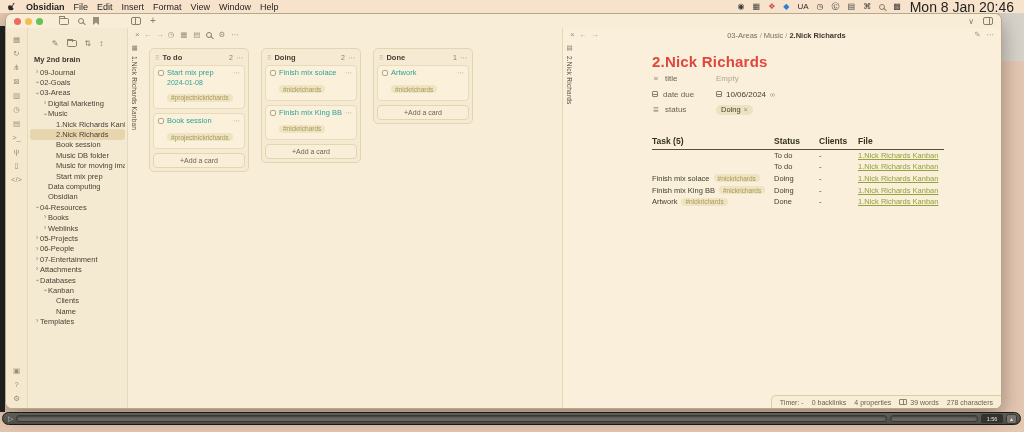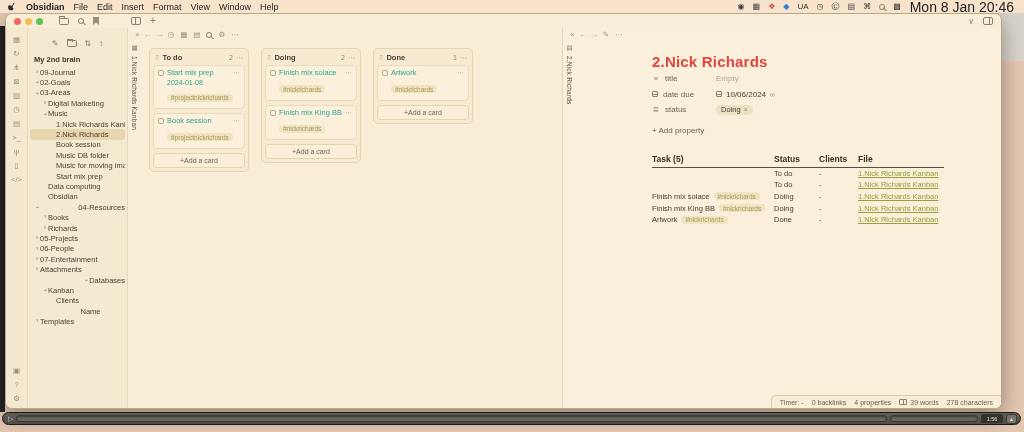--- a/index.html
+++ b/index.html
@@ -250,60 +250,60 @@
           </div>
           <div class="tree-row" style="padding-left: 26px;">
             <span class="tree-label">Start mix prep</span>
           </div>
           <div class="tree-row" style="padding-left: 18px;">
             <span class="tree-label">Data computing</span>
           </div>
           <div class="tree-row" style="padding-left: 18px;">
             <span class="tree-label">Obsidian</span>
           </div>
-          <div class="tree-row" style="padding-left: 4px; justify-content: space-between;">
+          <div class="tree-row" style="padding-left: 4px;">
             <span class="chev open">›</span>
             <span class="tree-label">04-Resources</span>
           </div>
           <div class="tree-row" style="padding-left: 12px;">
             <span class="chev">›</span>
             <span class="tree-label">Books</span>
           </div>
           <div class="tree-row" style="padding-left: 12px;">
             <span class="chev">›</span>
-            <span class="tree-label">Richards</span>
+            <span class="tree-label">Weblinks</span>
           </div>
           <div class="tree-row" style="padding-left: 4px;">
             <span class="chev">›</span>
             <span class="tree-label">05-Projects</span>
           </div>
           <div class="tree-row" style="padding-left: 4px;">
             <span class="chev">›</span>
             <span class="tree-label">06-People</span>
           </div>
           <div class="tree-row" style="padding-left: 4px;">
             <span class="chev">›</span>
             <span class="tree-label">07-Entertainment</span>
           </div>
           <div class="tree-row" style="padding-left: 4px;">
             <span class="chev">›</span>
             <span class="tree-label">Attachments</span>
           </div>
-          <div class="tree-row" style="padding-left: 4px; justify-content: flex-end;">
+          <div class="tree-row" style="padding-left: 4px;">
             <span class="chev open">›</span>
             <span class="tree-label">Databases</span>
           </div>
           <div class="tree-row" style="padding-left: 12px;">
             <span class="chev open">›</span>
             <span class="tree-label">Kanban</span>
           </div>
           <div class="tree-row" style="padding-left: 26px;">
             <span class="tree-label">Clients</span>
           </div>
-          <div class="tree-row" style="padding-left: 26px; justify-content: center;">
+          <div class="tree-row" style="padding-left: 26px;">
             <span class="tree-label">Name</span>
           </div>
           <div class="tree-row" style="padding-left: 4px;">
             <span class="chev">›</span>
             <span class="tree-label">Templates</span>
           </div>
         </div>
     </div>
 
     <div class="pane kanban-pane">
@@ -380,20 +380,21 @@
             </div>
           </div>
       </div>
     </div>
 
     <div class="pane note-pane">
       <div class="pane-header">
         <span class="ph-close">×</span>
         <span class="ph-arrow">←</span>
         <span class="ph-arrow">→</span>
+        <span class="crumb" id="crumb-note"><span class="seg">03-Areas</span><span class="sep">/</span><span class="seg">Music</span><span class="sep">/</span><span class="seg last">2.Nick Richards</span></span>
         <span class="hdr-icons" id="icons-note">
             <span class="st-icon">✎</span>
             <span class="st-icon">⋯</span>
           </span>
       </div>
       <div class="pane-body">
         <div class="spine">
           <span class="s-icon">▤</span>
           <span class="vtext">2.Nick Richards</span>
         </div>
@@ -423,21 +424,20 @@
               <div class="prop-row">
                 <span class="prop-key">
                   <span class="prop-icon">≣</span>
                   <span>status</span>
                 </span>
                 <span class="prop-val">
                   <span class="chip">Doing<span class="chip-x">×</span></span>
                 </span>
               </div>
             </div>
-          <div class="add-prop">+ Add property</div>
           <div class="ttable">
             <div class="t-head" id="t-head">
                 <span>Task (5)</span>
                 <span>Status</span>
                 <span>Clients</span>
                 <span>File</span>
               </div>
             <div id="t-body">
                 <div class="t-row">
                   <span class="t-task"></span>

